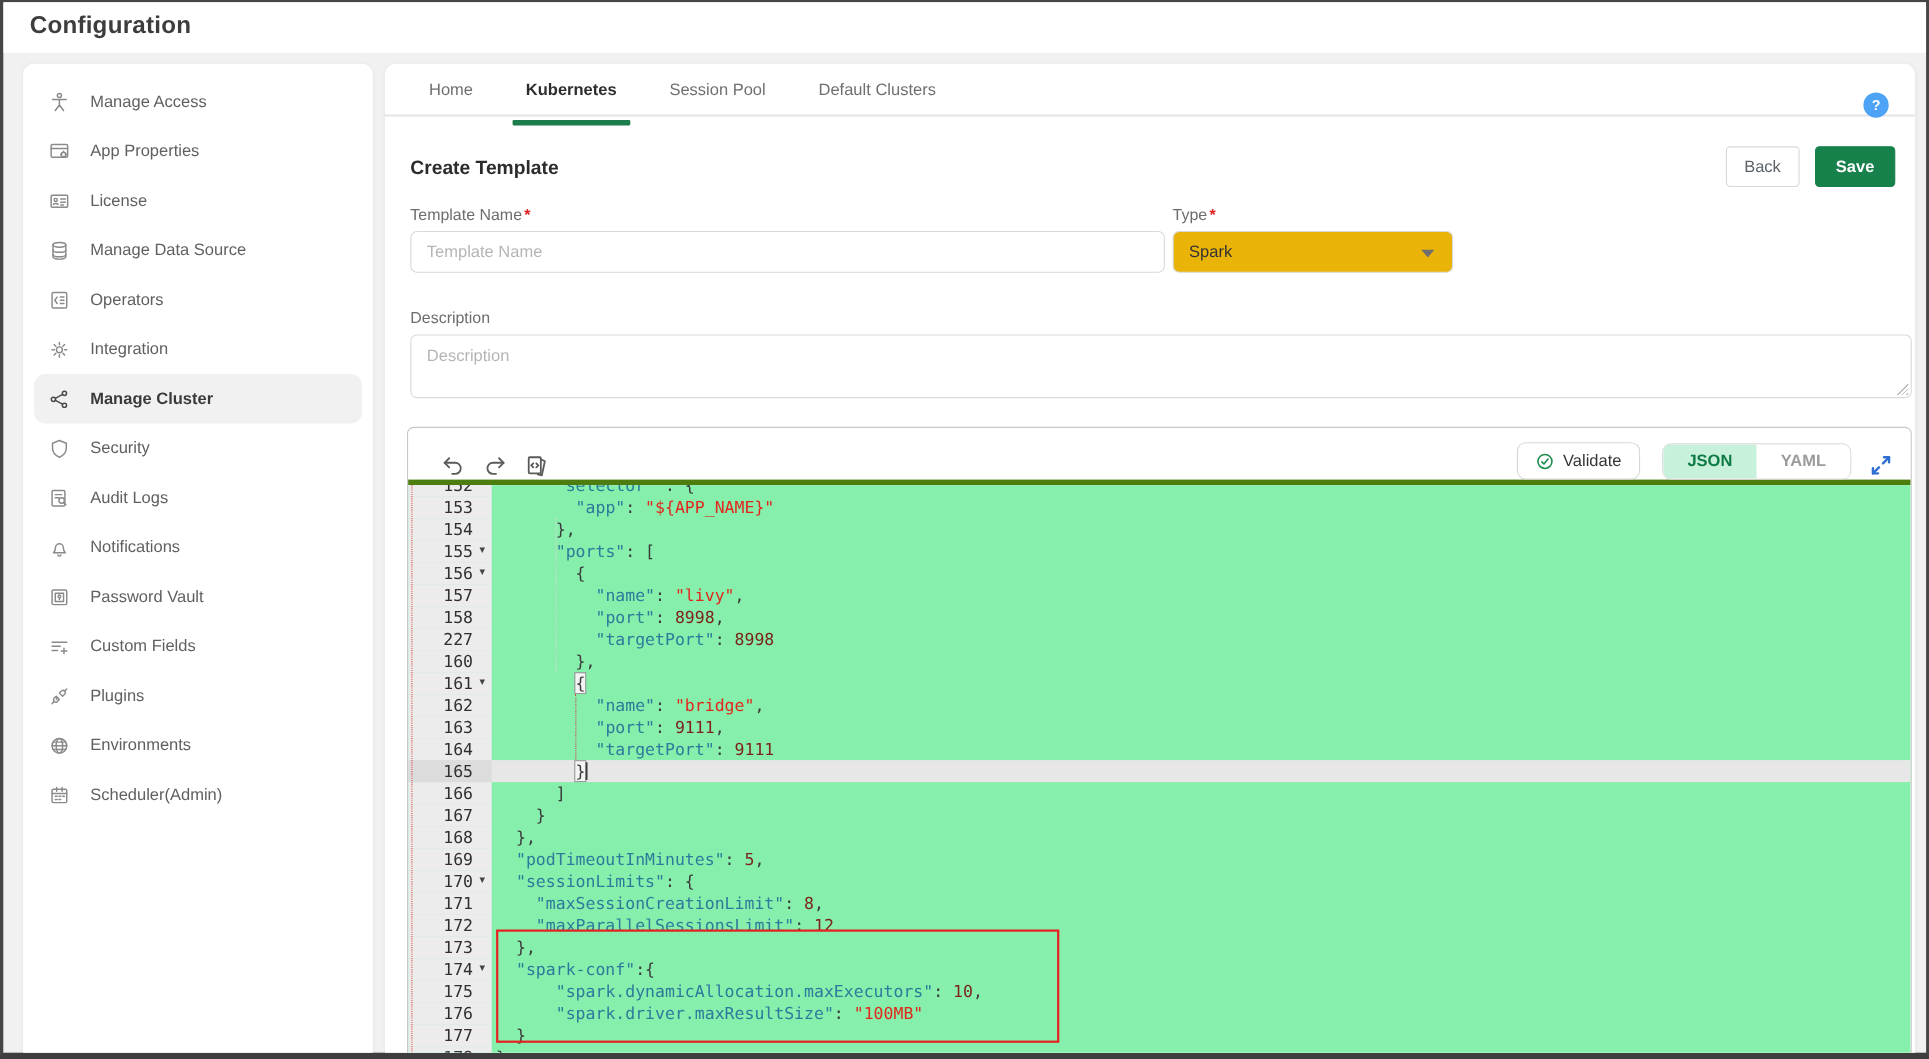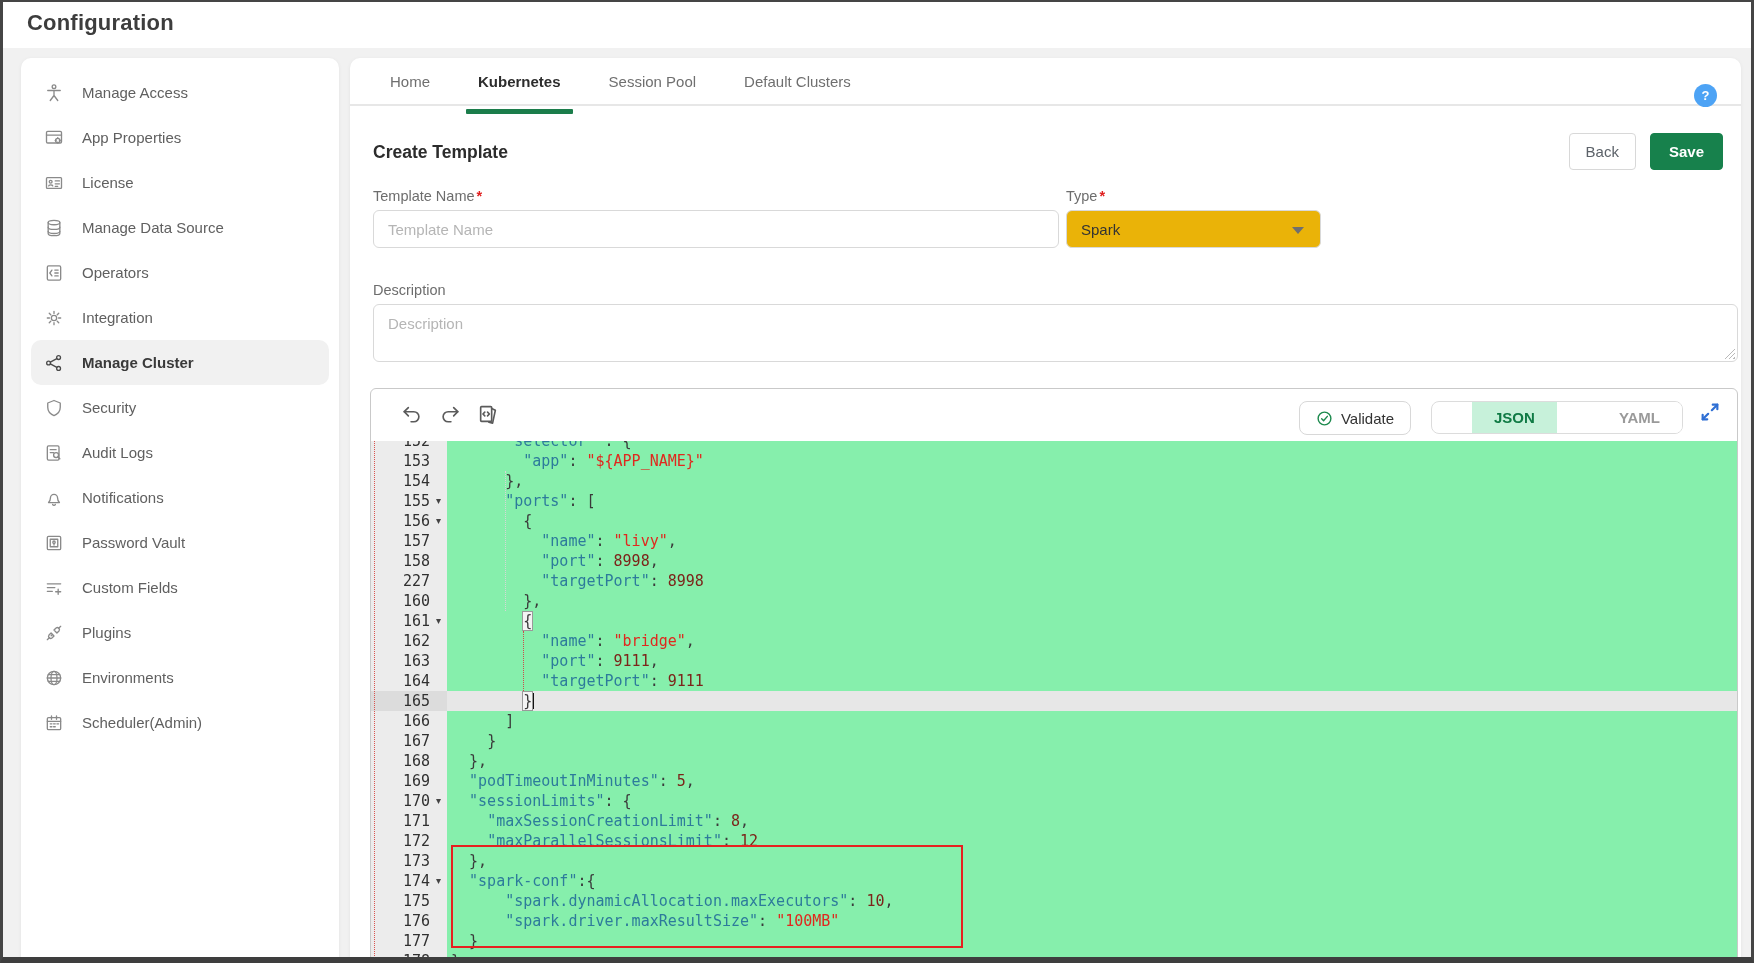--- a/index.html
+++ b/index.html
@@ -69,31 +69,31 @@
   .resize-grip{ position:absolute; width:11px; height:11px;
     background:repeating-linear-gradient(135deg, transparent, transparent 2px, #b9b9b9 2px, #b9b9b9 3px);
     clip-path:polygon(100% 0,100% 100%,0 100%);
   }
 
   
   .editor{
     position:absolute; left:20px; top:330px; width:1368px; height:577px;
     border:1px solid #c9c9c9; border-radius:6px 6px 0 0; background:#fff; overflow:hidden;
   }
-  .editor-toolbar{ position:absolute; left:0; right:0; top:12px; height:52px; display:flex; align-items:flex-start; padding:0 10px 0 28px; border-bottom:5px solid #4d7c0f; }
+  .editor-toolbar{ position:absolute; left:0; right:0; top:0; height:52px; display:flex; align-items:flex-end; padding:0 10px 0 28px; border-bottom:5px solid #4d7c0f; }
   .tool-icon{ width:26px; height:26px; margin-right:12px; cursor:pointer; display:flex; align-items:center; justify-content:center; }
   .tool-icon svg{ width:22px; height:22px; fill:none; stroke:#5b5b5b; stroke-width:1.8; stroke-linecap:round; stroke-linejoin:round; }
   .toolbar-spacer{ flex:1; }
   .btn-validate{
     height:34px; border:1px solid #d8d8d8; border-radius:8px; background:#fff; color:#333;
     font-size:15px; display:flex; align-items:center; gap:8px; padding:0 16px; cursor:pointer;
   }
   .btn-validate svg{ width:17px; height:17px; fill:none; stroke:var(--validate-green); stroke-width:2; stroke-linecap:round; stroke-linejoin:round; }
   .mode-toggle{ display:flex; border:1px solid #dcdcdc; border-radius:8px; overflow:hidden; margin-left:20px; }
-  .mode-opt{ padding:7px 22px; font-size:15px; cursor:pointer; background:#fff; color:#9a9a9a; font-weight:600;margin-left:40px; }
+  .mode-opt{ padding:7px 22px; font-size:15px; cursor:pointer; background:#fff; color:#9a9a9a; font-weight:600; }
   .mode-opt.active{ background:var(--json-bg); color:var(--json-text); font-weight:700; }
   .expand-icon{ margin-left:16px; margin-right:4px; width:24px; height:24px; cursor:pointer; }
   .expand-icon svg{ width:22px; height:22px; fill:none; stroke:var(--expand-blue); stroke-width:2.4; stroke-linecap:round; stroke-linejoin:round; }
 
   .code-area{ position:absolute; left:0; right:0; top:52px; bottom:0; overflow:hidden; background:#86efac; }
   .code-lines{ margin-top:-10px; }
   .code-line{ display:flex; height:20px; line-height:20px; font-family:"DejaVu Sans Mono","Liberation Mono",monospace; font-size:15px; }
   .code-line.active{ background:#e7e7e7; }
   .gutter-cell{ width:76px; flex:0 0 76px; background:#ececec; color:#303030; display:flex; justify-content:flex-end; }
   .code-line.active .gutter-cell{ background:#dcdcdc; }

